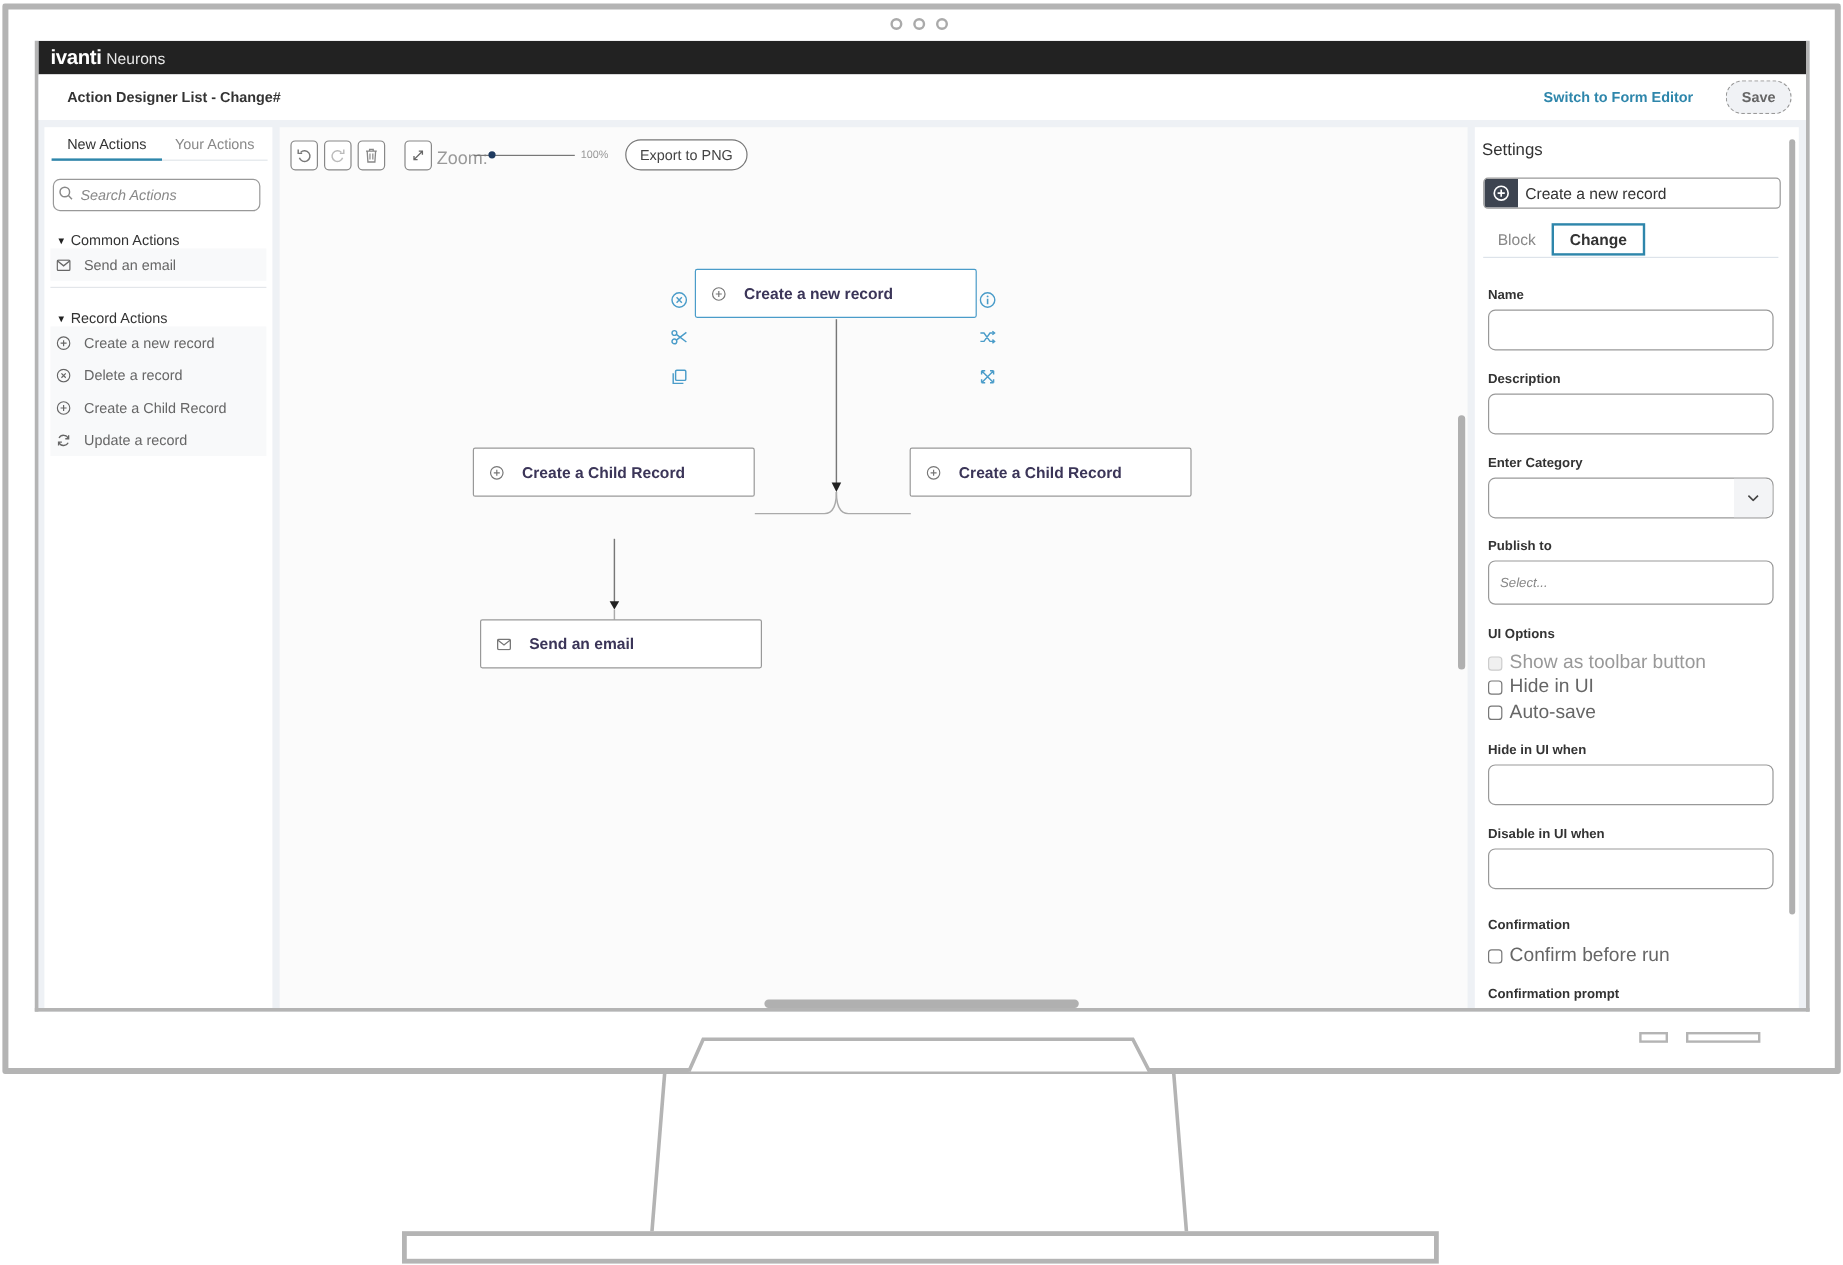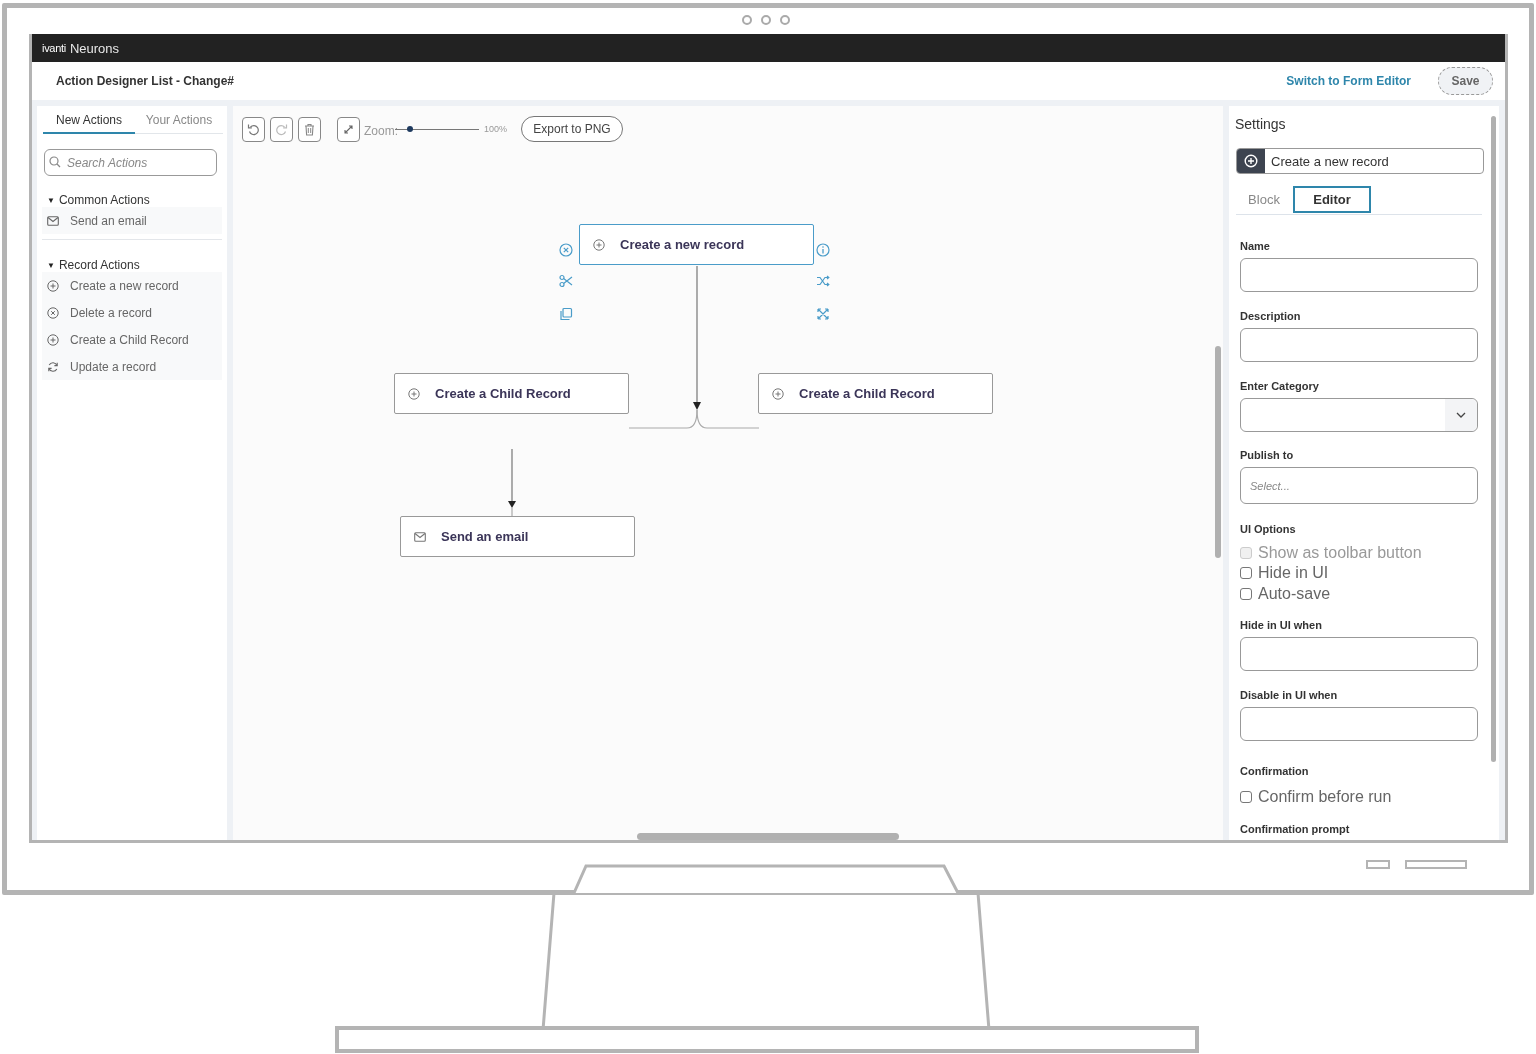--- a/index.html
+++ b/index.html
@@ -14,21 +14,21 @@
   .bottom-btn1 { position: absolute; left: 1366px; top: 860px; width: 24px; height: 9px; border: 2px solid #b4b4b4; }
   .bottom-btn2 { position: absolute; left: 1405px; top: 860px; width: 62px; height: 9px; border: 2px solid #b4b4b4; }
 
   
   .neck-top { position: absolute; left: 572px; top: 864px; width: 388px; height: 30px; }
   .stand { position: absolute; left: 540px; top: 893px; width: 452px; height: 137px; }
   .base { position: absolute; left: 335px; top: 1026px; width: 864px; height: 27px; border: 4px solid #b4b4b4; background: #fff; }
 
   
   .topbar { position: absolute; left: 0; top: 0; width: 100%; height: 28px; background: #222; color: #fff; display: flex; align-items: center; padding-left: 10px; }
-  .brand { font-weight: normal; font-size: 11px; letter-spacing: -0.3px; }
+  .brand { font-weight: bold; font-size: 17px; letter-spacing: -0.3px; }
   .brand-sub { font-size: 13px; margin-left: 4px; color: #e8e8e8; }
   .subbar { position: absolute; left: 0; top: 28px; width: 100%; height: 38px; background: #fff; display: flex; align-items: center; padding-left: 24px; }
   .page-title { font-size: 12px; font-weight: bold; color: #333; }
   .switch-link { position: absolute; right: 94px; top: 12px; font-size: 12px; font-weight: bold; color: #2e86ab; cursor: pointer; }
   .save-btn { position: absolute; right: 12px; top: 5px; width: 55px; height: 28px; border: 1px dashed #999; border-radius: 14px; background: #f0f2f5; font-size: 12px; font-weight: bold; color: #666; display: flex; align-items: center; justify-content: center; font-family: "Liberation Sans", sans-serif; }
 
   
   .left-panel { position: absolute; left: 5px; top: 72px; width: 190px; height: 740px; background: #fff; }
   .tabs { position: absolute; left: 6px; top: 6px; width: 180px; height: 22px; border-bottom: 1px solid #e2e6ea; display: flex; }
   .tab { font-size: 12px; height: 22px; line-height: 16px; cursor: pointer; }
@@ -40,21 +40,21 @@
   .group-header { position: absolute; left: 10px; font-size: 12px; color: #333; display: flex; align-items: center; gap: 4px; cursor: pointer; }
   .caret { font-size: 8px; color: #222; }
   .list-box { position: absolute; left: 5px; width: 180px; background: #f8f9fa; }
   .list-item { height: 27px; display: flex; align-items: center; padding-left: 4px; font-size: 12px; color: #666; cursor: pointer; }
   .list-item .ic { width: 14px; display: inline-flex; justify-content: center; margin-right: 10px; color: #666; }
   .sep { position: absolute; left: 5px; width: 180px; height: 1px; background: #e3e6ea; }
 
   
   .canvas { position: absolute; left: 201px; top: 72px; width: 990px; height: 740px; background: #fbfbfb; }
   .tool-btn { position: absolute; top: 11px; width: 23px; height: 25px; border: 1px solid #888; border-radius: 4px; display: flex; align-items: center; justify-content: center; background: #fff; cursor: pointer; }
-  .zoom-label { position: absolute; left: 131px; top: 18px; font-size: 12px; color: #999; }
+  .zoom-label { position: absolute; left: 131px; top: 18px; font-size: 15px; color: #999; }
   .zoom-track { position: absolute; left: 162px; top: 23px; width: 84px; height: 1px; background: #777; }
   .zoom-thumb { position: absolute; left: 174px; top: 20px; width: 6px; height: 6px; border-radius: 50%; background: #1e3a5f; cursor: pointer; }
   .zoom-val { position: absolute; left: 251px; top: 18px; font-size: 9px; color: #999; }
   .export-btn { position: absolute; left: 288px; top: 10px; width: 102px; height: 26px; border: 1px solid #777; border-radius: 13px; background: #fff; font-size: 12px; color: #444; display: flex; align-items: center; justify-content: center; font-family: "Liberation Sans", sans-serif; cursor: pointer; }
 
   .node { position: absolute; height: 41px; background: #fff; border: 1.5px solid #999; border-radius: 2px; display: flex; align-items: center; cursor: pointer; }
   .node.selected { border-color: #4a9cc9; }
   .node .nic { width: 14px; display: inline-flex; justify-content: center; color: #666; margin-left: 12px; margin-right: 14px; }
   .node .nlabel { font-size: 13px; color: #3b3558; font-weight: bold; }
   .node-tool { position: absolute; width: 16px; height: 16px; display: flex; align-items: center; justify-content: center; color: #4a9cc9; cursor: pointer; }
@@ -316,21 +316,21 @@
       <span class="badge">
         <svg width="14" height="14" viewBox="0 0 14 14">
             <circle cx="7" cy="7" r="5.8" fill="none" stroke="#fff" stroke-width="1.4"></circle>
             <path d="M7,4 V10 M4,7 H10" stroke="#fff" stroke-width="1.4"></path>
           </svg>
       </span>
       <span class="txt">Create a new record</span>
     </div>
     <div class="rp-tabs">
       <div class="rp-tab block">Block</div>
-      <div class="rp-tab common">Editor</div>
+      <div class="rp-tab common">Change</div>
     </div>
 
     <span class="fl" style="top:134px;">Name</span>
     <input class="fin" style="top: 152px;" type="text" value="">
 
     <span class="fl" style="top:204px;">Description</span>
     <input class="fin" style="top: 222px;" type="text" value="">
 
     <span class="fl" style="top:274px;">Enter Category</span>
     <div class="fin" style="top:292px;">

